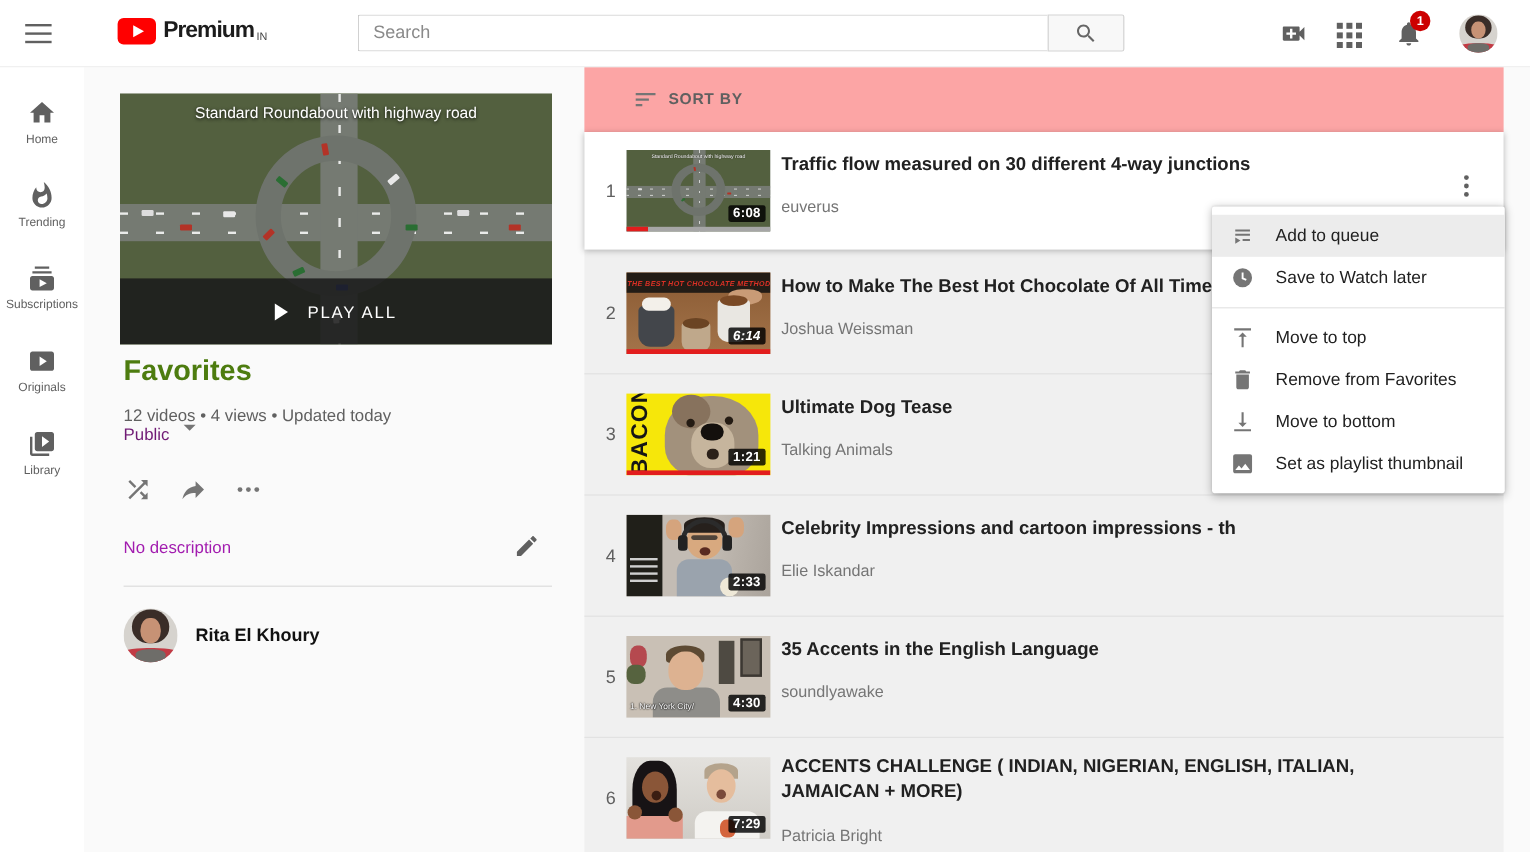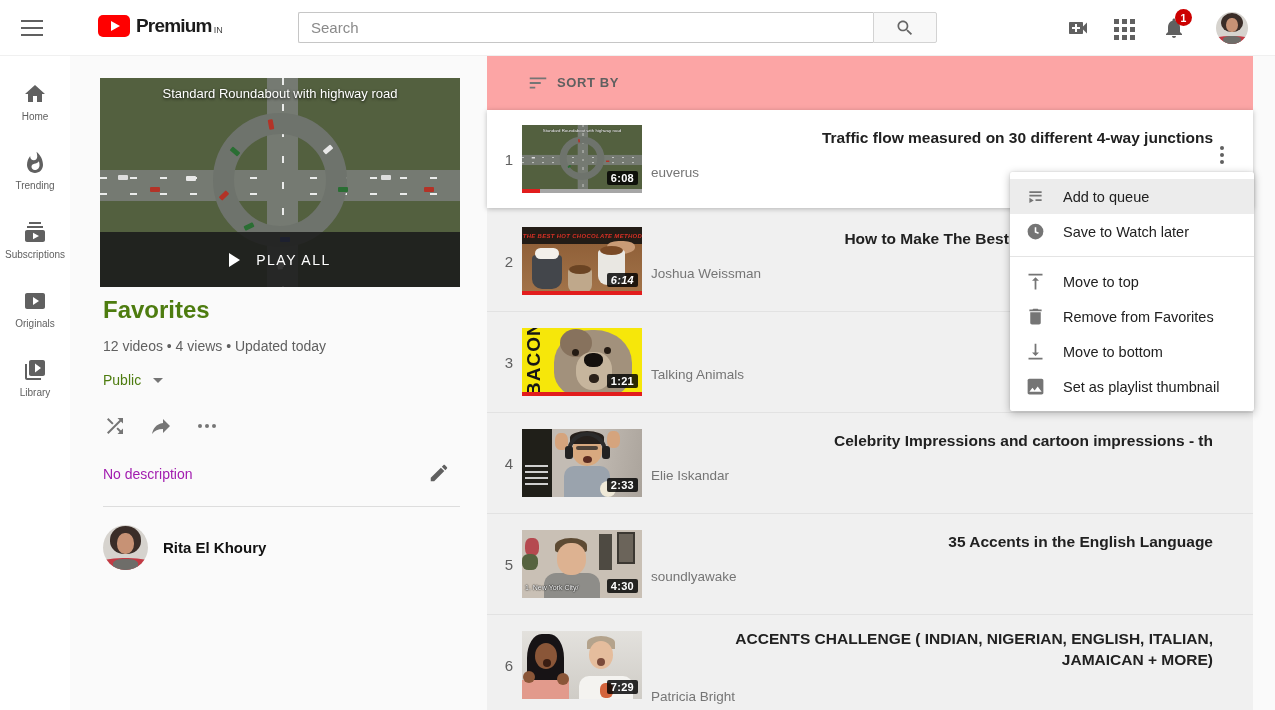--- a/index.html
+++ b/index.html
@@ -52,21 +52,21 @@
   .rb-ring { position:absolute; left:50%; top:49%; transform:translate(-50%,-50%); width:134px; height:134px; border-radius:50%; border:21px solid #6e736c; }
   .rb-caption { position:absolute; top:8px; left:0; right:0; text-align:center; color:#fff; font-size:13px; text-shadow:0 1px 3px rgba(0,0,0,.9); }
   .car { position:absolute; width:10px; height:5px; border-radius:1px; }
   .playall { position:absolute; left:0; right:0; bottom:0; height:55px; background:rgba(26,26,26,0.86); display:flex; align-items:center; justify-content:center; cursor:pointer; z-index:3; }
   .playall .tri { width:0; height:0; border-left:11px solid #fff; border-top:7px solid transparent; border-bottom:7px solid transparent; margin-right:16px; }
   .playall .txt { color:#fff; font-size:14px; letter-spacing:1.5px; }
 
   .pl-info { position:absolute; left:33px; top:240px; width:357px; }
   .pl-title { font-size:24px; color:#4d7c0f; font-weight:bold; }
   .pl-stats { margin-top:14px; font-size:14px; color:#606060; }
-  .pl-privacy { margin-top:18px; font-size:14px; color:#4d7c0f; display:flex; align-items:center; cursor:pointer; width:80px; }
+  .pl-privacy { font-size:14px; color:#701a75; display:flex; align-items:flex-start; cursor:pointer; width:80px; }
   .caret-down { width:0; height:0; border-left:5px solid transparent; border-right:5px solid transparent; border-top:5px solid #757575; margin-left:12px; }
   .pl-actions { margin-top:26px; display:flex; gap:22px; color:#757575; }
   .pl-actions .act { width:24px; height:24px; cursor:pointer; }
   .pl-desc-row { margin-top:24px; position:relative; height:24px; }
   .pl-desc { font-size:14px; color:#a21caf; line-height:24px; }
   .pl-edit { position:absolute; right:10px; top:0; width:22px; height:22px; color:#606060; cursor:pointer; }
   .pl-divider { margin-top:20px; border-top:1px solid #ddd; width:357px; }
   .pl-owner { margin-top:18px; display:flex; align-items:center; }
   .owner-avatar { width:45px; height:45px; border-radius:50%; overflow:hidden; cursor:pointer; }
   .owner-name { margin-left:15px; font-size:15px; font-weight:bold; color:#111; cursor:pointer; }
@@ -76,21 +76,21 @@
   .list-header { position:relative; height:54px; background:#fca5a5; z-index:1; }
   .sort-icon { position:absolute; left:40px; top:16px; width:22px; height:22px; color:#757575; cursor:pointer; }
   .sort-label { position:absolute; left:70px; top:19px; font-size:13px; font-weight:bold; color:#606060; letter-spacing:0.6px; cursor:pointer; }
   .rows { position:absolute; top:54px; left:0; width:766px; bottom:0; background:#f0f0f0; }
   .vrow { position:relative; height:101px; }
   .vrow.divided { border-bottom:1px solid #e2e2e2; height:101px; }
   .vrow.card { height:98px; background:#fff; box-shadow:0 1px 5px rgba(0,0,0,0.25); margin-bottom:3px; z-index:2; }
   .vnum { position:absolute; left:8px; top:0; bottom:0; width:28px; display:flex; align-items:center; justify-content:center; font-size:15px; color:#606060; }
   .vthumb { position:absolute; left:35px; top:16px; width:120px; height:68px; overflow:hidden; background:#ccc; cursor:pointer; }
   .vrow.card .vthumb { top:15px; }
-  .vtitle { position:absolute; left:164px; top:19px; right:40px; font-size:15.5px; font-weight:bold; color:#212121; white-space:nowrap; overflow:hidden; cursor:pointer;text-align:right; }
+  .vtitle { position:absolute; left:164px; top:19px; right:40px; font-size:15.5px; font-weight:bold; color:#212121; white-space:nowrap; overflow:hidden; cursor:pointer; }
   .vtitle.two-line { white-space:normal; line-height:21px; top:13px; }
   .vchannel { position:absolute; left:164px; top:55px; font-size:13.5px; color:#757575; cursor:pointer; }
   .vchannel.lower { top:74px; }
   .kebab { position:absolute; right:22px; top:32px; width:18px; height:26px; display:flex; flex-direction:column; align-items:center; justify-content:center; gap:3px; cursor:pointer; }
   .kebab i { width:4px; height:4px; border-radius:50%; background:#606060; }
   .dur { position:absolute; right:4px; bottom:8px; background:rgba(0,0,0,0.82); color:#fff; font-size:11px; font-weight:bold; padding:1px 4px; border-radius:2px; letter-spacing:0.3px; }
   .dur.nobar { bottom:5px; }
   .progress { position:absolute; left:0; right:0; bottom:0; height:4px; background:#a6a6a6; }
   .progress .fill { height:100%; background:#e21d1d; }
   .fill.p15 { width:15%; } .fill.p100 { width:100%; }

